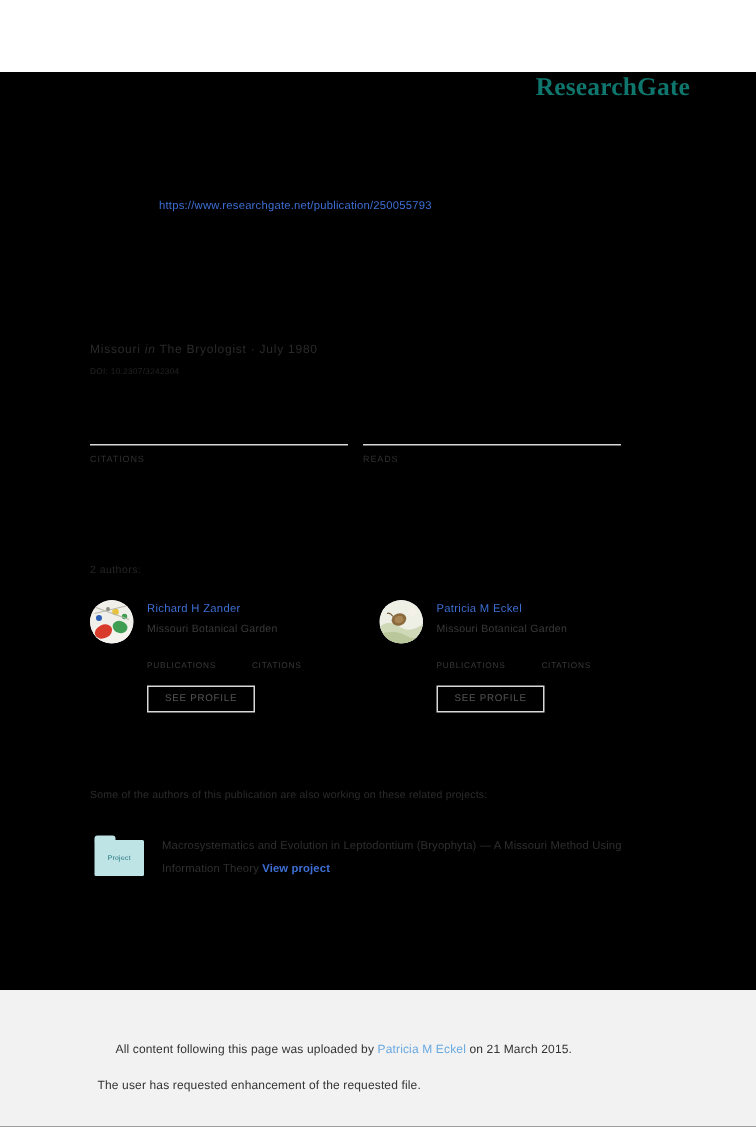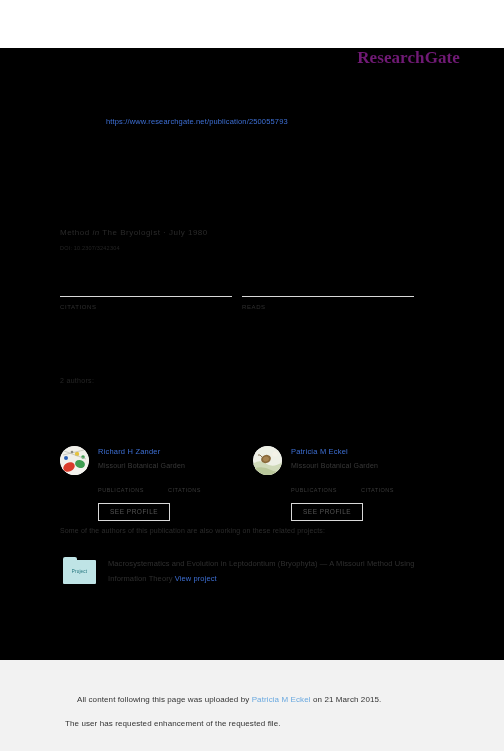--- a/index.html
+++ b/index.html
@@ -34,30 +34,30 @@
   }
 
   
   .rg-logo {
     position: absolute;
     right: 44px;
     top: 48px;
     font-family: "Liberation Serif", serif;
     font-size: 17px;
     font-weight: bold;
-    color: #701a75;
+    color: #0f766e;
     letter-spacing: 0.1px;
     white-space: nowrap;
   }
 
   
   .rg-url {
     position: absolute;
     left: 60px;
-    top: 117px;
+    top: 132px;
     font-size: 7.5px;
     color: #3d6fd4;
     letter-spacing: 0.15px;
     white-space: nowrap;
     padding-left: 46px;
   }
 
   
   .article-line {
     position: absolute;
@@ -119,21 +119,21 @@
     color: #262626;
     letter-spacing: 0.3px;
   }
   .authors-row {
     position: absolute;
     left: 60px;
     top: 400px;
     width: 400px;
     display: flex;
   }
-  .author-col { width: 193px; position: relative; margin-top: 46px; }
+  .author-col { width: 193px; position: relative; }
   .author-top { display: flex; align-items: flex-start; }
 
   .avatar {
     width: 29px;
     height: 29px;
     border-radius: 50%;
     flex: 0 0 29px;
     overflow: hidden;
     position: relative;
     background: #e8e8e8;
@@ -237,21 +237,21 @@
   .project-text {
     margin-left: 11px;
     font-size: 7.5px;
     color: #2f2f2f;
     line-height: 1.95;
     letter-spacing: 0.1px;
     max-width: 330px;
   }
   .view-project {
     color: #3d6fd4;
-    font-weight: normal;
+    font-weight: bold;
     text-decoration: none;
   }
 
   
   .footer {
     position: absolute;
     left: 0; top: 660px;
     width: 504px;
     height: 91px;
     background: #f2f2f2;
@@ -273,21 +273,21 @@
 
 <div class="top-strip"></div>
 
 <div class="page-body"></div>
 
 <div class="rg-logo">ResearchGate</div>
 
 <div class="rg-url">https://www.researchgate.net/publication/250055793</div>
 
 <div class="article-line">
-  <span>Method</span>
+  <span>Missouri</span>
   <span class="kw">in</span>
   <span>The Bryologist · July 1980</span>
 </div>
 
 <div class="doi-line">DOI: 10.2307/3242304</div>
 
 <div class="stats">
   <div class="stat-col">
     <div style="position:relative;">
       <div class="stat-value"></div>

